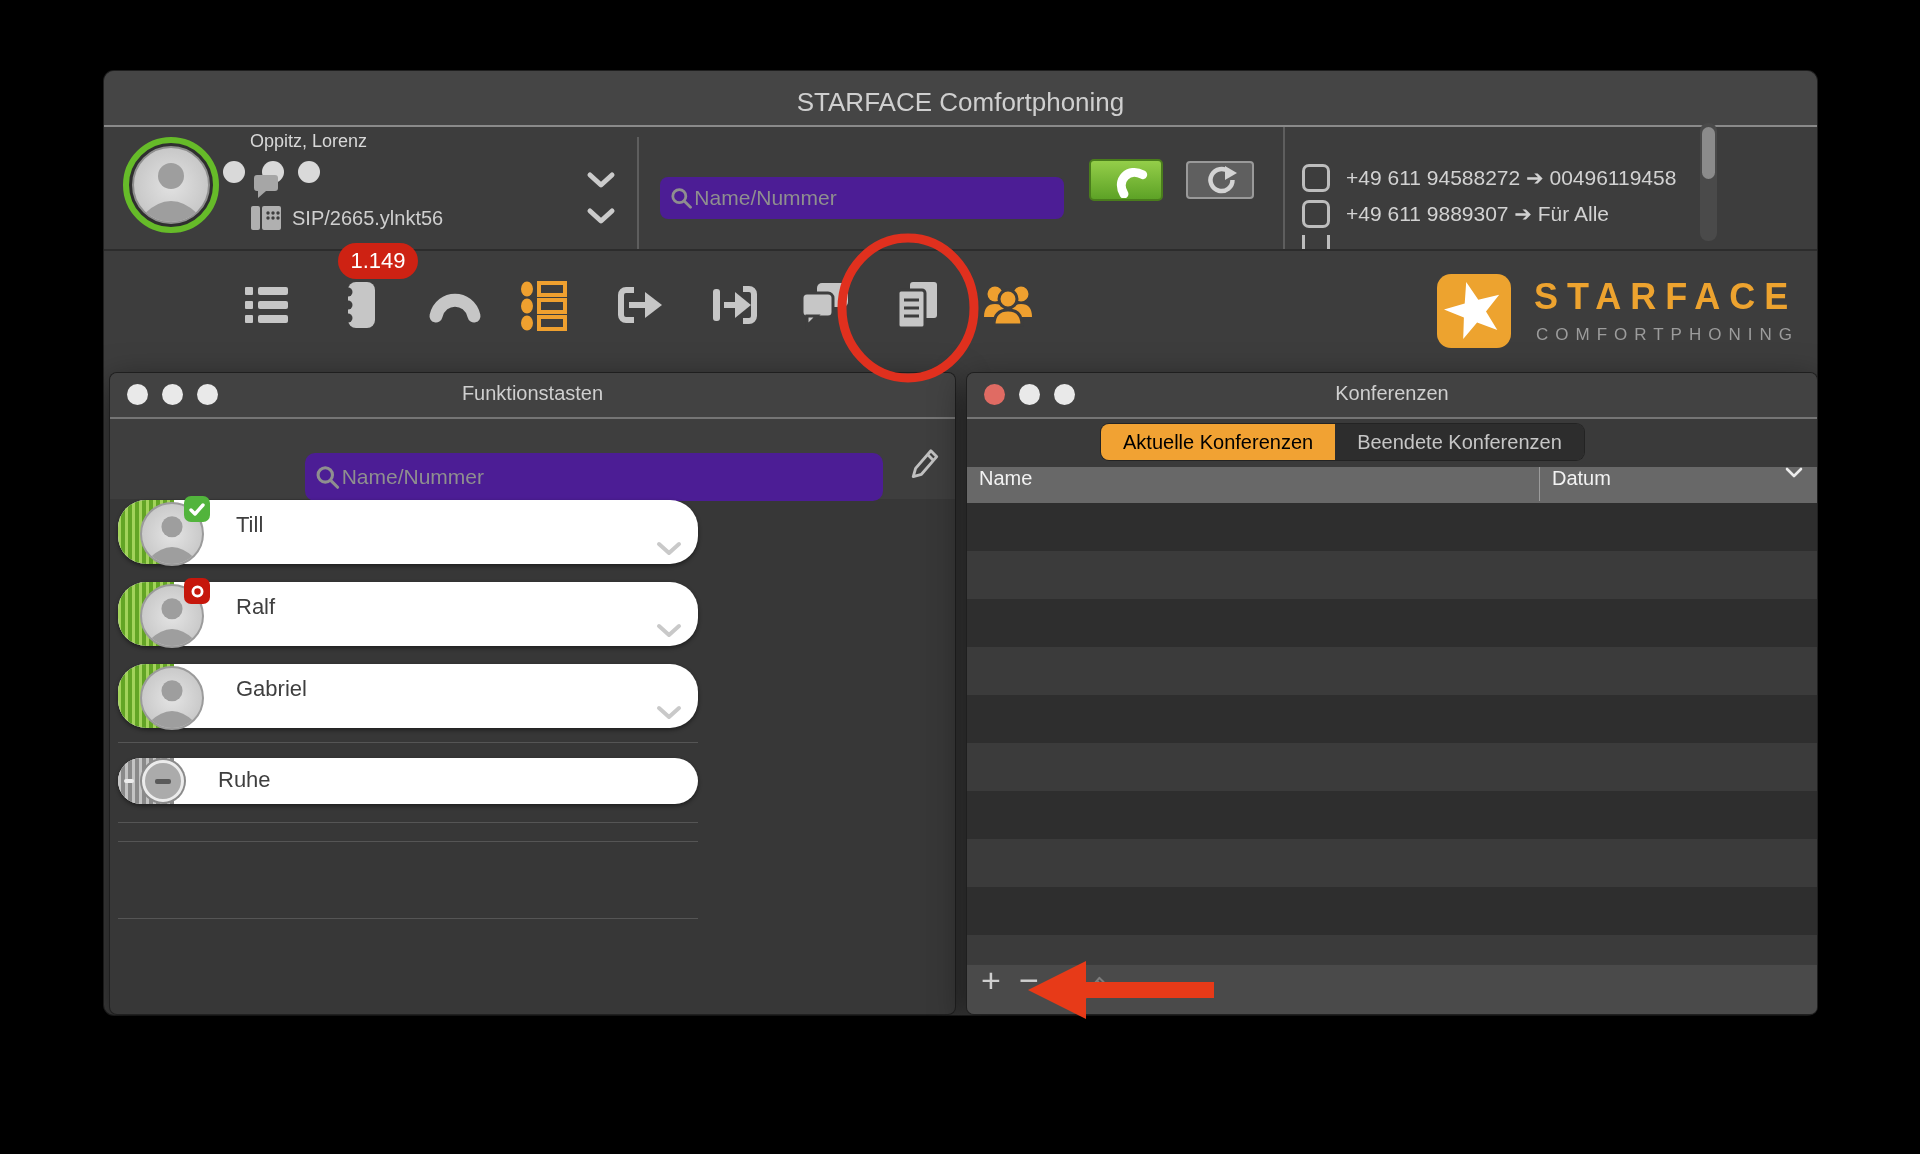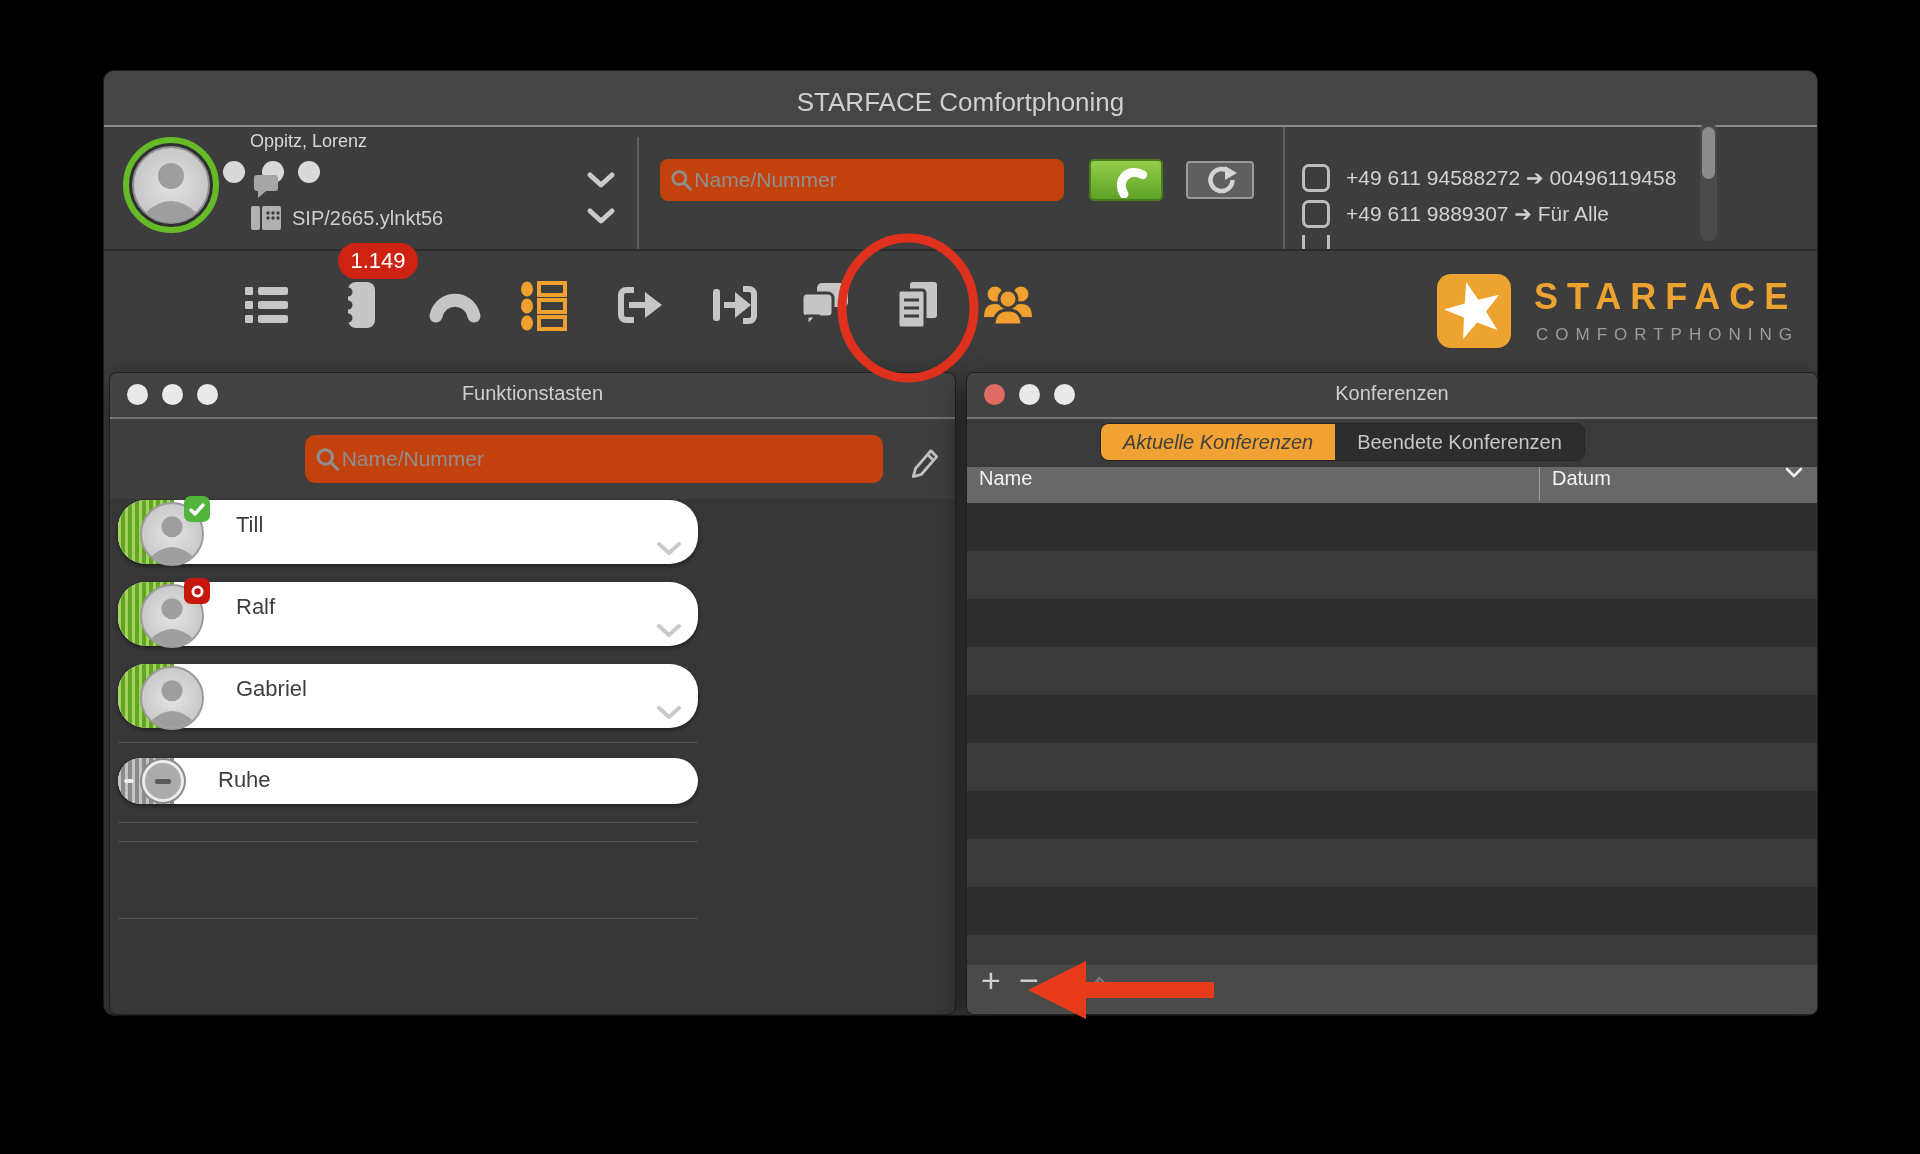--- a/index.html
+++ b/index.html
@@ -15,22 +15,22 @@
   .tb-title{position:absolute;left:0;right:0;text-align:center;color:#cfcfcf;font-size:26px;}
   
   .avatar-ring{left:19px;top:66px;width:84px;height:84px;border-radius:50%;border:6px solid #66bb29;
                background:#2f2f2f;display:flex;align-items:center;justify-content:center;}
   .avatar-inner{width:74px;height:74px;border-radius:50%;background:radial-gradient(#e2e2e2,#bdbdbd);
                 overflow:hidden;position:relative;border:2px solid #8f8f8f;}
   .uname{left:146px;top:60px;font-size:18px;color:#d8d8d8;}
   .sipline{left:146px;top:136px;font-size:20px;color:#cfcfcf;}
   .chev{position:absolute;}
   .vdiv{position:absolute;width:2px;background:#5e5e5e;}
-  .searchbox{position:absolute;background:#c2410c;border-radius:8px;display:flex;align-items:center;
-             padding:4px 10px;box-sizing:border-box;}
+  .searchbox{position:absolute;background:#4c1d95;border-radius:8px;display:flex;align-items:center;
+             padding:4px 10px;box-sizing:border-box;margin-top:18px;}
   .searchbox input{background:transparent;border:none;outline:none;color:#d8d8d8;font-size:21px;
                    width:100%;font-family:"Liberation Sans",sans-serif;}
   .searchbox input::placeholder{color:#8f8f8f;}
   .callbtn{left:985px;top:88px;width:74px;height:42px;border-radius:5px;
            background:linear-gradient(#94ce49,#5da226);border:2px solid #4a7d1c;
            display:flex;align-items:center;justify-content:center;box-sizing:border-box;}
   .refbtn{left:1082px;top:90px;width:68px;height:38px;border-radius:4px;background:#5f5f5f;
           border:2px solid #9a9a9a;display:flex;align-items:center;justify-content:center;box-sizing:border-box;}
   .numrow{position:absolute;left:1198px;height:30px;display:flex;align-items:center;gap:16px;
           width:498px;overflow:hidden;white-space:nowrap;}
@@ -63,21 +63,21 @@
        background:radial-gradient(#e4e4e4,#bfbfbf);border:2px solid #9b9b9b;overflow:hidden;}
   .pname{position:absolute;left:118px;color:#3f3f3f;font-size:22px;}
   .pbadge{position:absolute;left:66px;top:-4px;width:26px;height:26px;border-radius:7px;z-index:2;
           display:flex;align-items:center;justify-content:center;}
   .pchev{position:absolute;right:16px;bottom:8px;}
   .fkline{position:absolute;left:8px;width:580px;height:1px;background:#555;}
   .kz{left:967px;top:373px;width:850px;height:641px;background:#3a3a3a;border-radius:7px;}
   .tabs{position:absolute;left:134px;top:51px;height:36px;display:flex;border-radius:8px;overflow:hidden;
         box-shadow:0 0 0 1px #232323;}
   .tab{display:flex;align-items:center;justify-content:center;font-size:20px;padding:0 22px;}
-  .tab.active{background:#f1a233;color:#404040;font-style:italic;}
+  .tab.active{background:#f1a233;color:#000000;}
   .tab.idle{background:#2d2d2d;color:#c6c6c6;}
   .thead{position:absolute;left:0;right:0;top:94px;height:36px;background:#686868;color:#f2f2f2;
          font-size:20px;display:flex;}
   .tbody{position:absolute;left:0;right:0;top:130px;height:461px;
          background:repeating-linear-gradient(180deg,#2e2e2e 0 48px,#3b3b3b 48px 96px);}
   .kfoot{position:absolute;left:0;right:0;top:591px;bottom:0;background:#4a4a4a;border-top:1px solid #3c3c3c;
          border-radius:0 0 7px 7px;}
   .pm{position:absolute;color:#cfcfcf;font-size:34px;font-weight:300;top:-3px;line-height:36px;}
   .annot{position:absolute;pointer-events:none;z-index:9;}
 </style>

